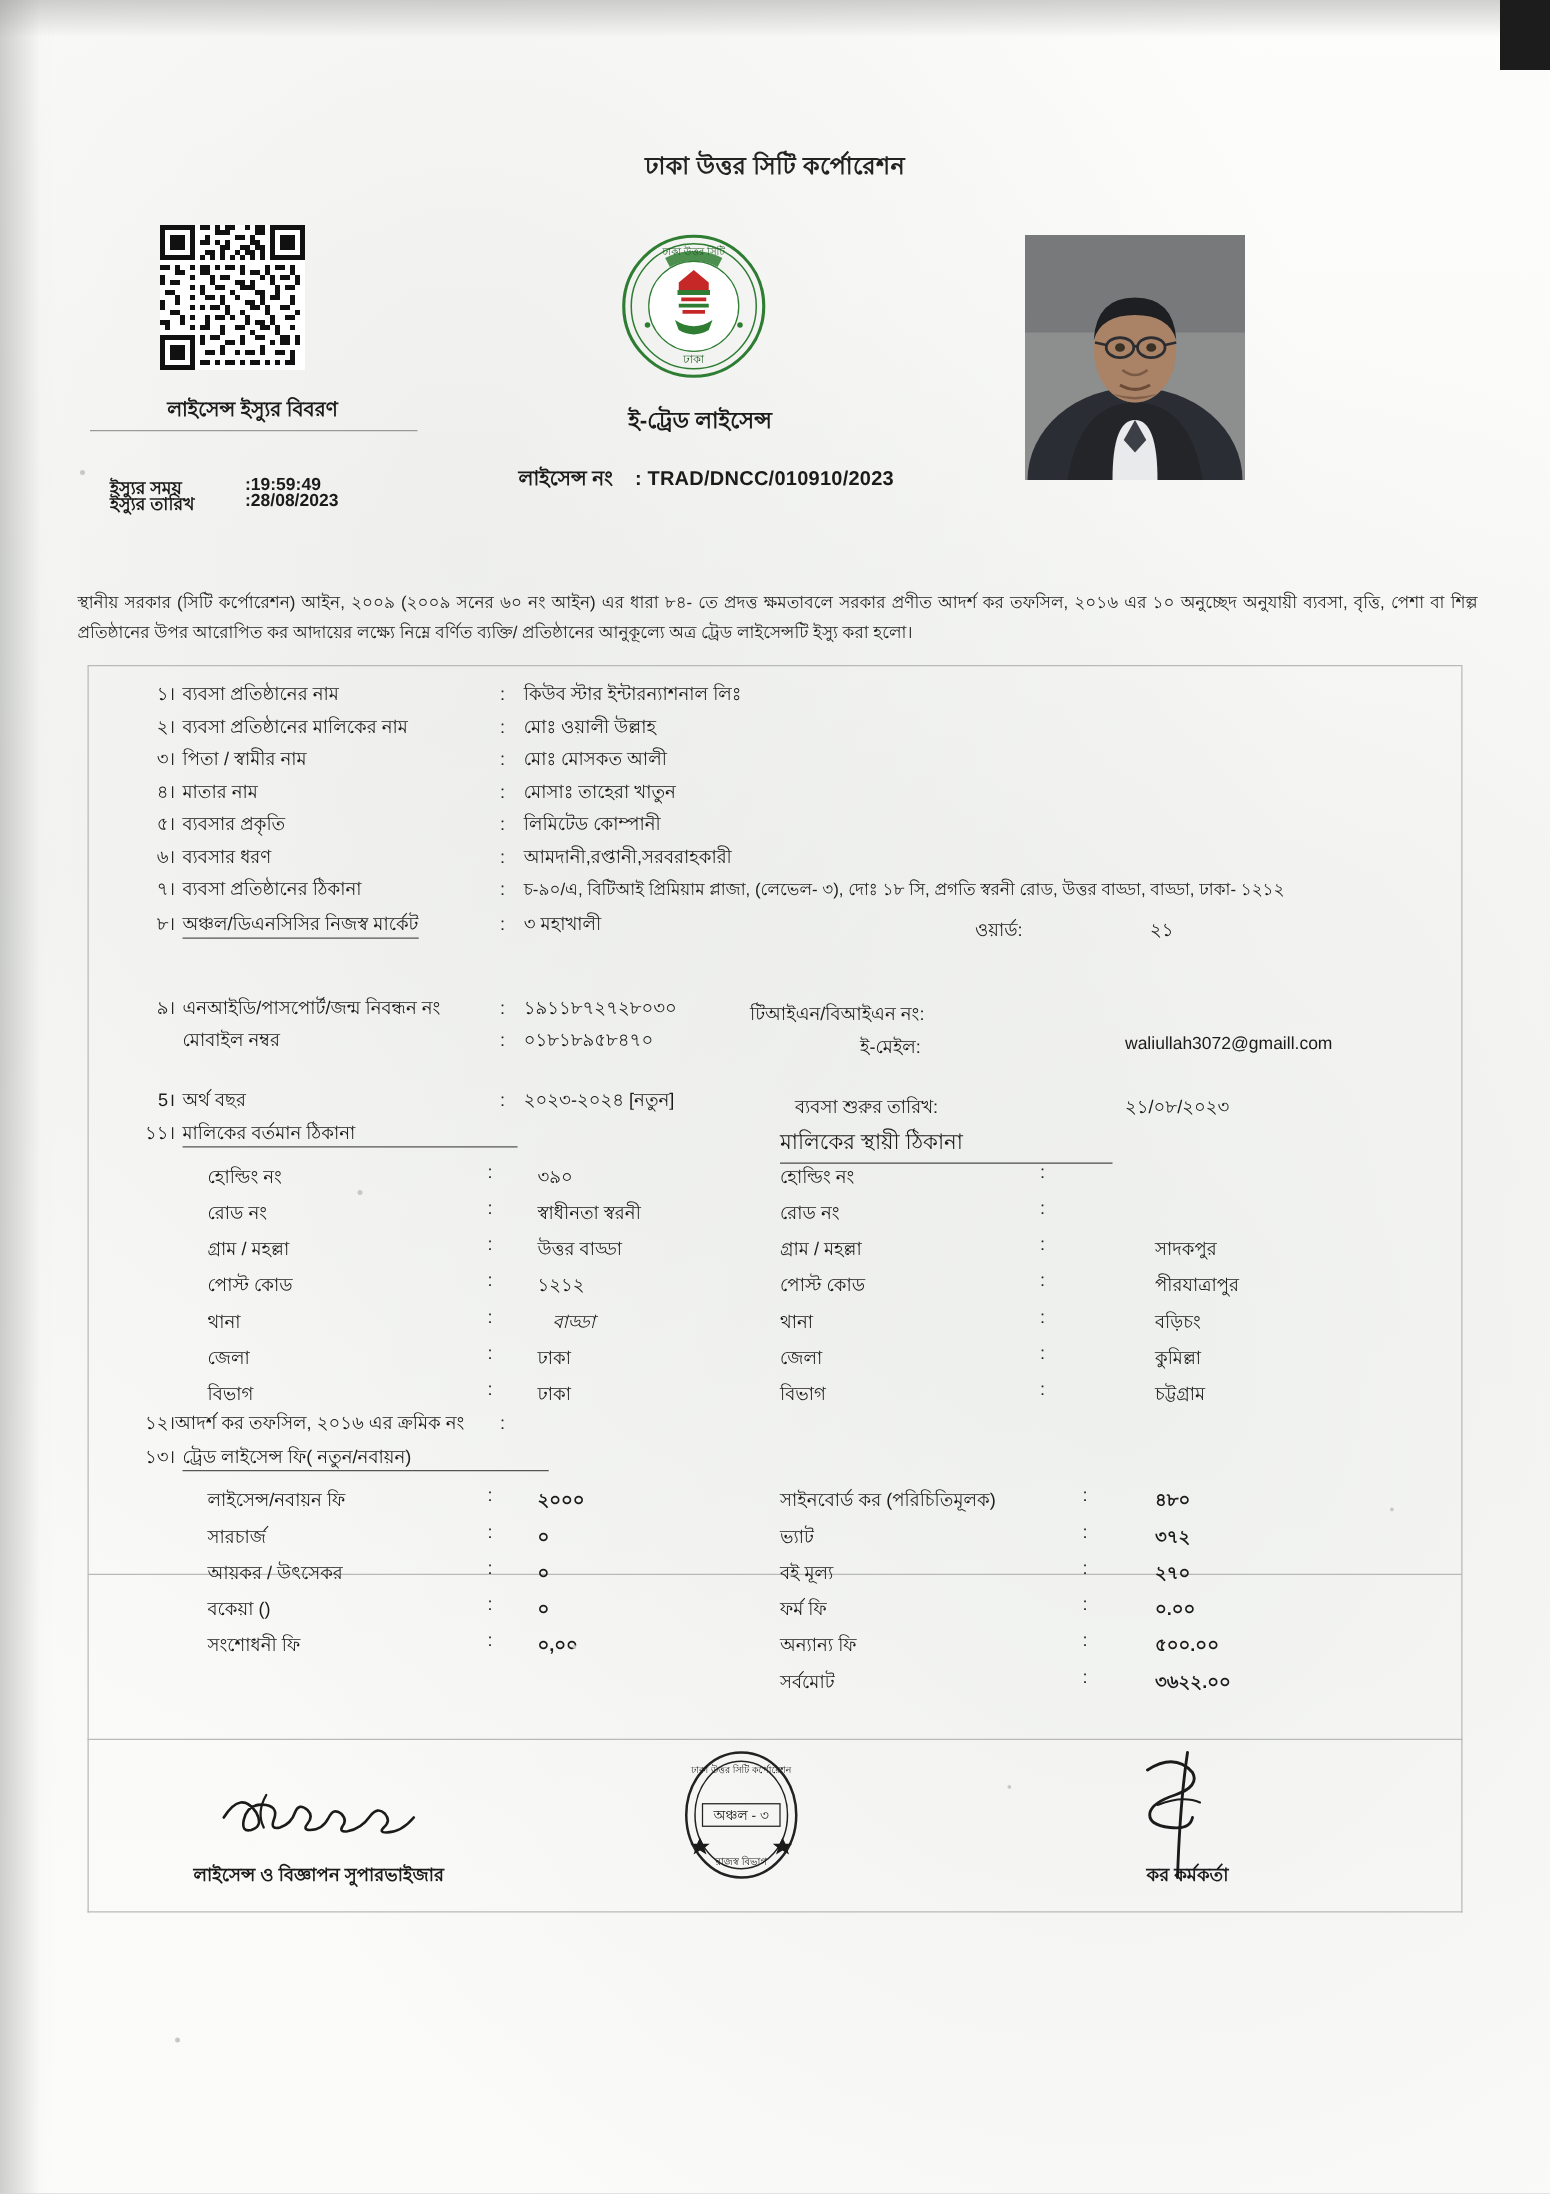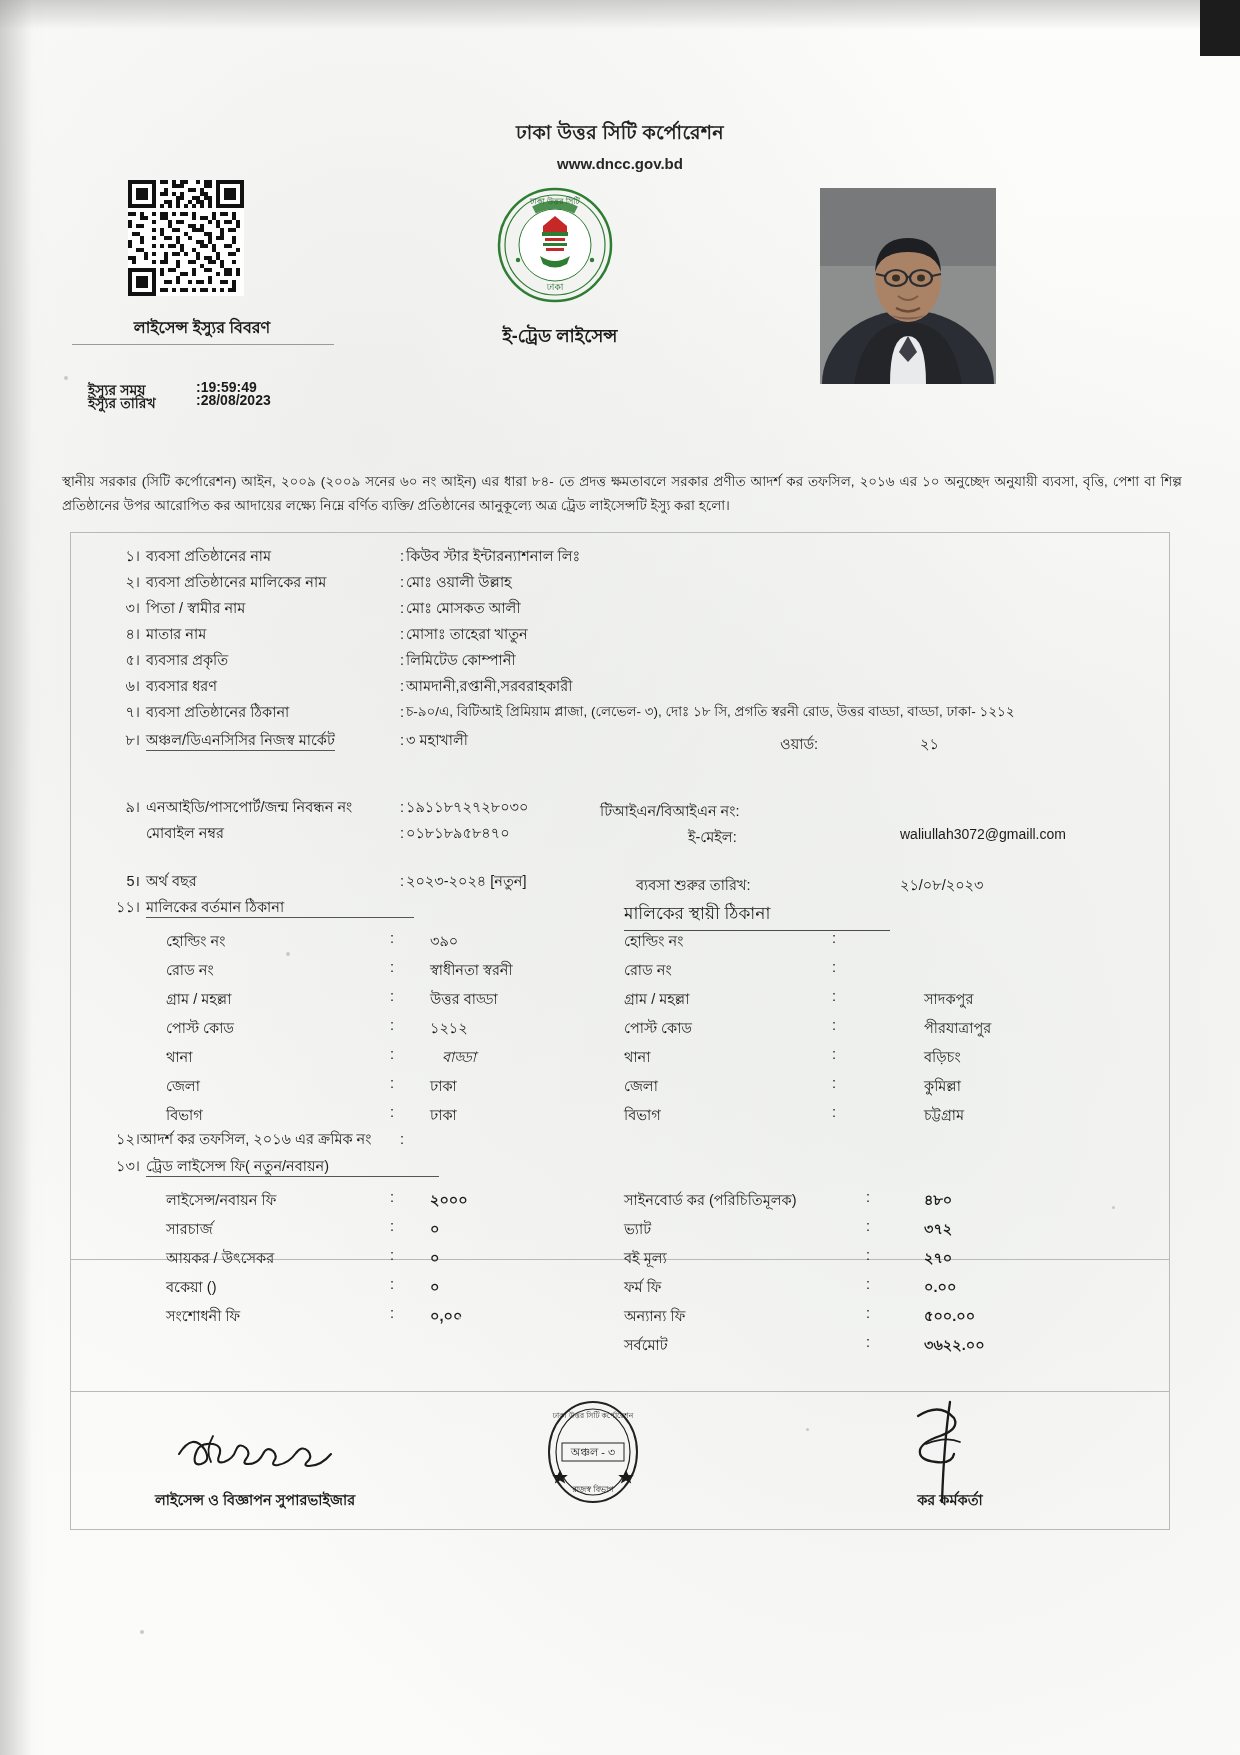--- a/index.html
+++ b/index.html
@@ -204,21 +204,21 @@
   
   .frow {
     position: absolute;
     font-size: 14.5px;
     line-height: 1;
     white-space: nowrap;
   }
   .frow .num { position: absolute; left: 0; width: 30px; text-align: right; }
   .frow .lbl { position: absolute; left: 36px; }
   .frow .col { position: absolute; left: 290px; }
-  .frow .val { position: absolute; left: 296px; }
+  .frow .val { position: absolute; left: 309px; }
 
   .val-en { font-family: "Liberation Sans", sans-serif; }
 
   .underline-lbl {
     border-bottom: 1px solid #555;
     padding-bottom: 2px;
   }
 
   
   .rpair { position: absolute; font-size: 14.5px; white-space: nowrap; }
@@ -277,21 +277,20 @@
 </style>
 </head>
 <body>
 
 <div class="page">
   <div class="scan-tint"></div>
 
   <div class="content">
 
     <div class="org-title">ঢাকা উত্তর সিটি কর্পোরেশন</div>
-    <div class="org-url">www.dncc.gov.bd</div>
 
     <div class="qr-box">
       <svg viewBox="0 0 29 29" shape-rendering="crispEdges" aria-hidden="true">
         <rect width="29" height="29" fill="#fff"></rect>
         <g fill="#111">
 
           <rect x="0" y="0" width="7" height="1"></rect>
             <rect x="0" y="6" width="7" height="1"></rect>
           <rect x="0" y="0" width="1" height="7"></rect>
             <rect x="6" y="0" width="1" height="7"></rect>
@@ -461,20 +460,26 @@
         <path d="M44 70 q15 10 30 0 l-3 8 q-12 7 -24 0 z" fill="#2e7d32"></path>
         <path d="M38 24 a45 45 0 0 1 42 0" fill="none" stroke="#2e7d32" stroke-width="8" opacity="0.85"></path>
         <text x="59" y="18" font-size="8" fill="#1b5e20" text-anchor="middle" font-family="'Liberation Sans',sans-serif">ঢাকা উত্তর সিটি</text>
         <text x="59" y="104" font-size="9" fill="#1b5e20" text-anchor="middle" font-family="'Liberation Sans',sans-serif">ঢাকা</text>
         <circle cx="22" cy="74" r="2.2" fill="#2e7d32"></circle>
         <circle cx="96" cy="74" r="2.2" fill="#2e7d32"></circle>
       </svg>
     </div>
 
     <div class="doc-type">ই-ট্রেড লাইসেন্স</div>
+    <div class="license-line">
+      <span>লাইসেন্স নং</span>
+      &nbsp;&nbsp;
+      <span class="lic-no">:</span>
+      <span class="lic-no">TRAD/DNCC/010910/2023</span>
+    </div>
 
     <div class="photo">
       <svg viewBox="0 0 176 196" aria-hidden="true">
         <rect width="176" height="196" fill="#8d8f8e"></rect>
         <rect y="0" width="176" height="78" fill="#77797a"></rect>
         <ellipse cx="88" cy="196" rx="86" ry="74" fill="#2a2d33"></ellipse>
         <path d="M34 196 q10 -62 54 -62 q44 0 54 62 z" fill="#232529"></path>
         <path d="M70 196 q0 -48 18 -48 q18 0 18 48 z" fill="#e9eaec"></path>
         <path d="M88 148 l-9 16 l9 10 l9 -10 z" fill="#3c3f45"></path>
         <ellipse cx="88" cy="92" rx="33" ry="42" fill="#b38a6d"></ellipse>

